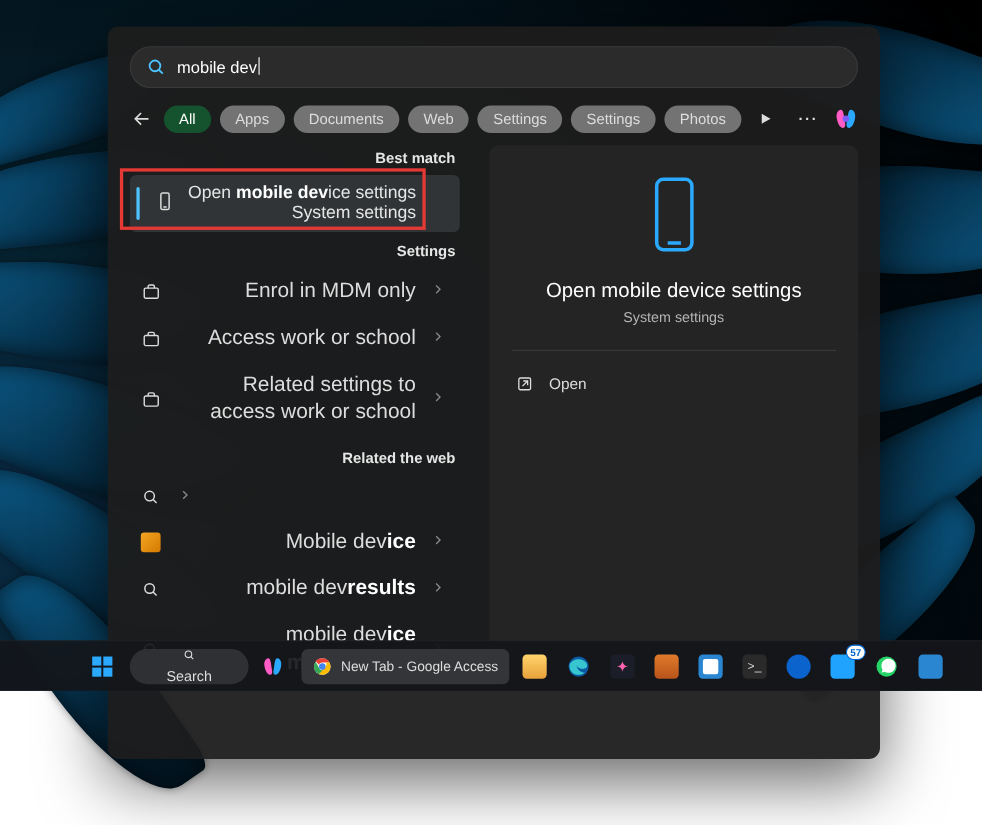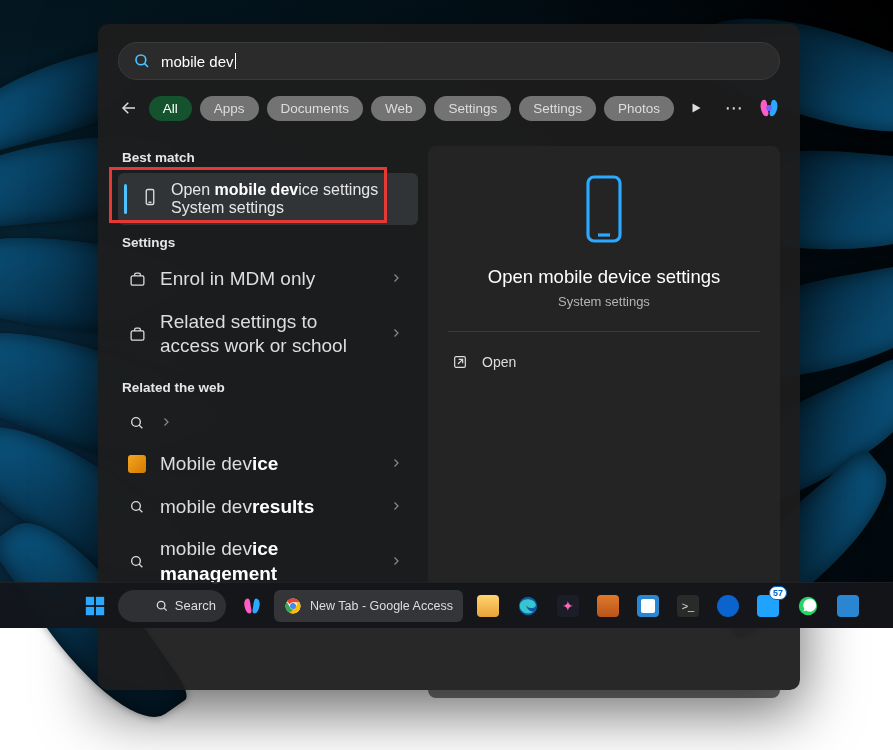--- a/index.html
+++ b/index.html
@@ -57,21 +57,21 @@
       color:#ddd; cursor:pointer; border-radius:4px; }
     .chip { padding: 5px 14px; border-radius: 16px; font-size: 13.5px;
       background: #737373; color:#ddd; cursor:pointer; }
     .chip.active { background: #14532d; color:#fff; }
     .more-dots { width:30px; display:flex; justify-content:center; color:#ddd; font-size:18px; cursor:pointer; }
     .copilot-icon { width:22px; height:22px; margin-left:4px; cursor:pointer; position:relative; }
     .play-icon { width:24px;height:24px;display:flex;align-items:center;justify-content:center;color:#ddd;cursor:pointer;margin-left:4px;}
 
     .spacer { flex: 1; }
 
-    .body-row { display:flex; gap:14px; margin-top:24px; height: 552px; }
+    .body-row { display:flex; gap:31px; margin-top:10px; height: 552px; text-align: right; }
     .left-col { width: 296px; }
     .right-col { flex: 1; background: rgba(40,40,40,0.7); border-radius: 8px;
       display:flex; flex-direction:column; align-items:center; padding: 28px 20px; }
 
     .section-label { font-size: 13.5px; font-weight:600; color:#e6e6e6; margin: 4px 0 8px 4px; }
 
     .result-item {
       display: flex; align-items: center; gap: 12px;
       padding: 9px 10px 9px 8px; border-radius: 6px;
       cursor: pointer; position: relative;
@@ -91,25 +91,25 @@
     .right-phone { margin-top: 0; }
     .right-title { margin-top: 18px; font-size: 18.5px; color:#fff; }
     .right-sub { margin-top: 6px; font-size: 13px; color:#b4b4b4; }
     .right-sep { width:100%; height:1px; background:#3b3b3b; margin-top:22px; }
     .right-action { align-self:flex-start; display:flex;align-items:center;gap:14px;
       margin-top:16px; padding:6px 4px; cursor:pointer; color:#ddd; font-size:14px; }
 
     .taskbar { position:absolute; left:0; bottom:0; width:893px; height:46px;
       background: rgba(20,22,26,0.92); border-top:1px solid rgba(255,255,255,.05);
       display:flex; align-items:center; gap:8px; padding: 0 12px 0 78px; }
-    .tb-item { height:32px; display:flex; align-items:center; justify-content:flex-end;
+    .tb-item { height:32px; display:flex; align-items:center; justify-content:flex-start;
       border-radius:4px; cursor:pointer; padding:0 4px; }
     .tb-start { width:32px; }
     .tb-search { width:108px; background:#2f3033; border-radius:16px; gap:6px; padding:0 10px;
-      color:#ddd; font-size:13px; }
+      color:#ddd; font-size:13px;flex-direction:column; }
     .tb-icon { width:32px; }
     .tb-browser-group { display:flex; align-items:center; background:#333538;
       border-radius:6px; padding:0 10px; gap:8px; color:#ddd; font-size:12.5px; height:32px; }
     .badge { position:absolute; top:-4px; right:-4px; background:#fff; color:#0066cc;
       font-size:9px; font-weight:700; border-radius:8px; padding:0 3px; line-height:12px;
       border:1px solid #0066cc; }
 
     
     .sq { width:22px; height:22px; border-radius:4px; }
 
@@ -205,20 +205,32 @@
                 <polyline points="9 5 16 12 9 19"></polyline>
               </svg></div>
         </div>
         <div class="result-item">
           <div class="ricon">
               <svg width="17" height="17" viewBox="0 0 24 24" fill="none" stroke="#ddd" stroke-width="1.8">
                 <rect x="3" y="7" width="18" height="13" rx="2"></rect>
                 <path d="M8 7V5a2 2 0 0 1 2-2h4a2 2 0 0 1 2 2v2"></path>
               </svg>
             </div>
+          <div class="rtext">Access work or school</div>
+          <div class="chev"><svg width="12" height="12" viewBox="0 0 24 24" fill="none" stroke="#888" stroke-width="2.5">
+                <polyline points="9 5 16 12 9 19"></polyline>
+              </svg></div>
+        </div>
+        <div class="result-item">
+          <div class="ricon">
+              <svg width="17" height="17" viewBox="0 0 24 24" fill="none" stroke="#ddd" stroke-width="1.8">
+                <rect x="3" y="7" width="18" height="13" rx="2"></rect>
+                <path d="M8 7V5a2 2 0 0 1 2-2h4a2 2 0 0 1 2 2v2"></path>
+              </svg>
+            </div>
           <div class="rtext">Related settings to access work or school</div>
           <div class="chev"><svg width="12" height="12" viewBox="0 0 24 24" fill="none" stroke="#888" stroke-width="2.5">
                 <polyline points="9 5 16 12 9 19"></polyline>
               </svg></div>
         </div>
 
         <div class="section-label" style="margin-top:12px">Related the web</div>
 
         <div class="result-item">
           <div class="ricon">

